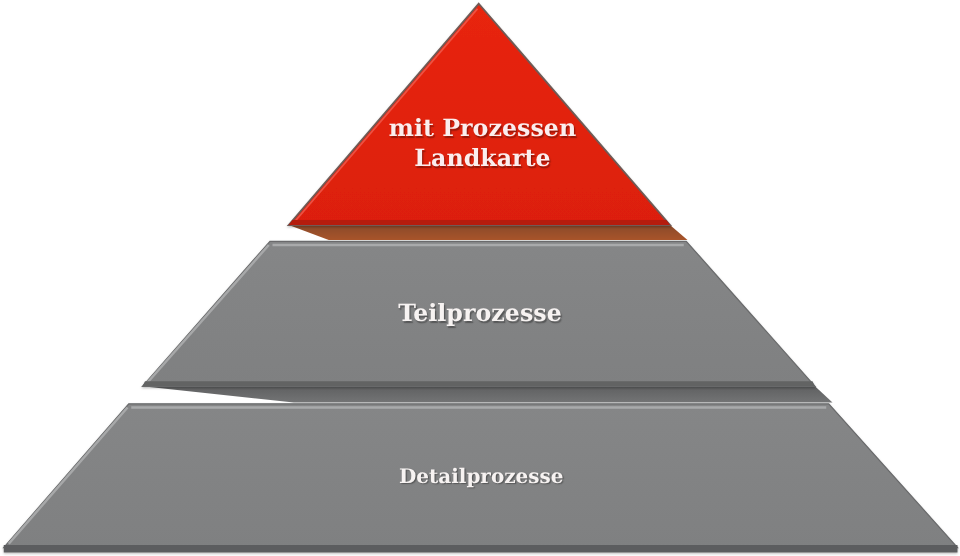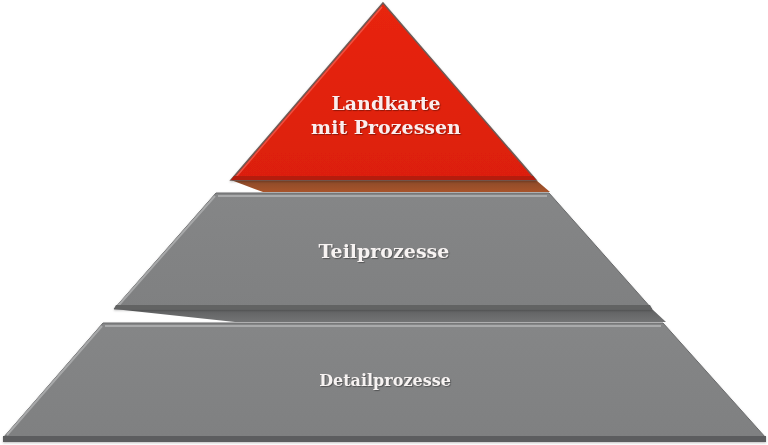--- a/index.html
+++ b/index.html
@@ -98,20 +98,20 @@
     <polygon points="231,180 536,180 550,192 263,192" fill="url(#brownBevel)"></polygon>
 
     <g filter="url(#softShadow)">
       <polygon points="383,3 536,180 231,180" fill="url(#redFill)" stroke="#6f5a55" stroke-width="1.5"></polygon>
       <polyline points="382,7 236,177" stroke="#f2675a" stroke-width="1.5" fill="none" opacity="0.7"></polyline>
       <polygon points="234,176 533,176 536,180 231,180" fill="#b51a0b"></polygon>
     </g>
   </svg>
 
   <div class="label label-top">
+    <div>mit Prozessen</div>
     <div>Landkarte</div>
-    <div>mit Prozessen</div>
   </div>
 
   <div class="label label-mid">Teilprozesse</div>
 
   <div class="label label-bottom">Detailprozesse</div>
 </div>
 
 </body></html>

